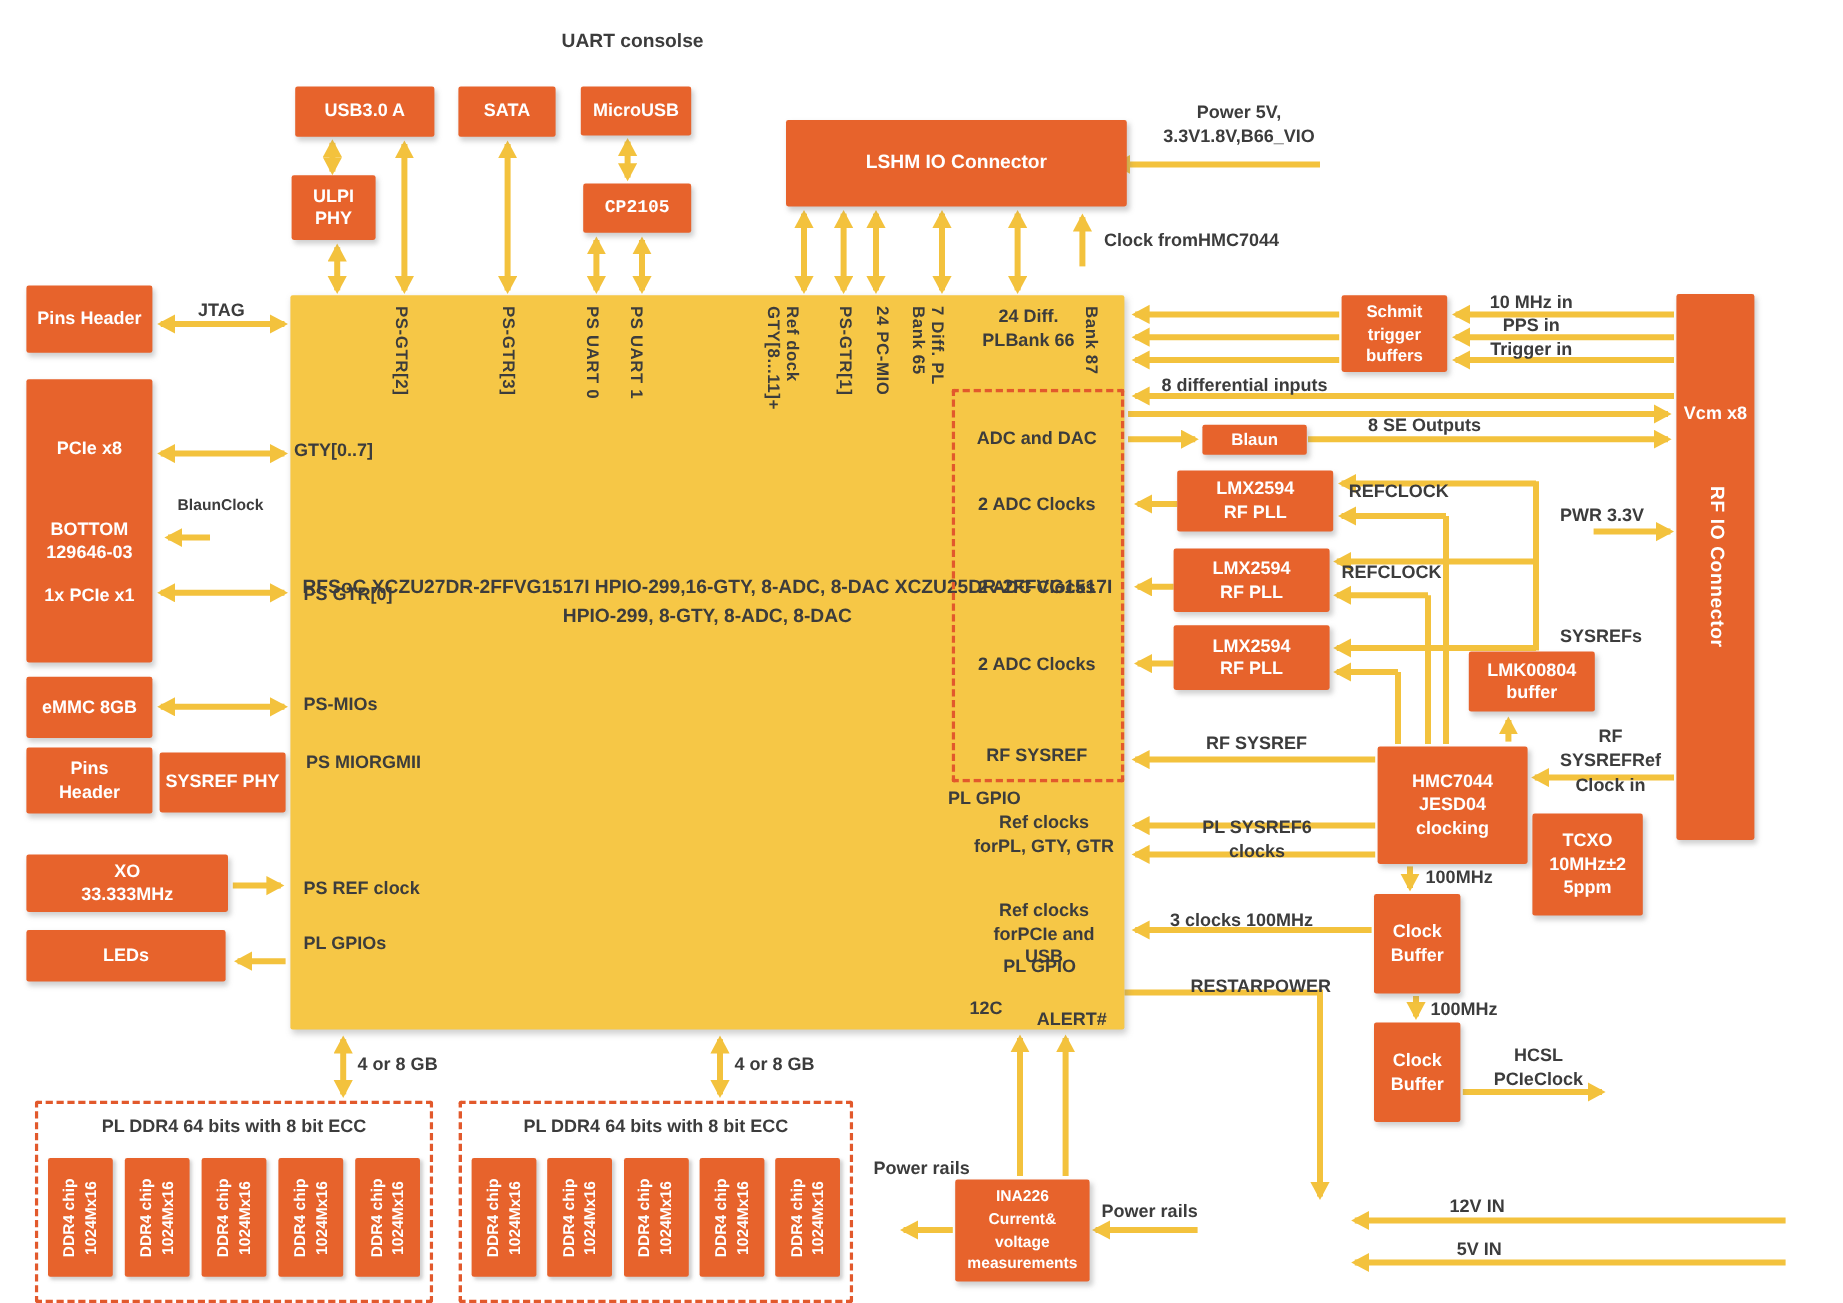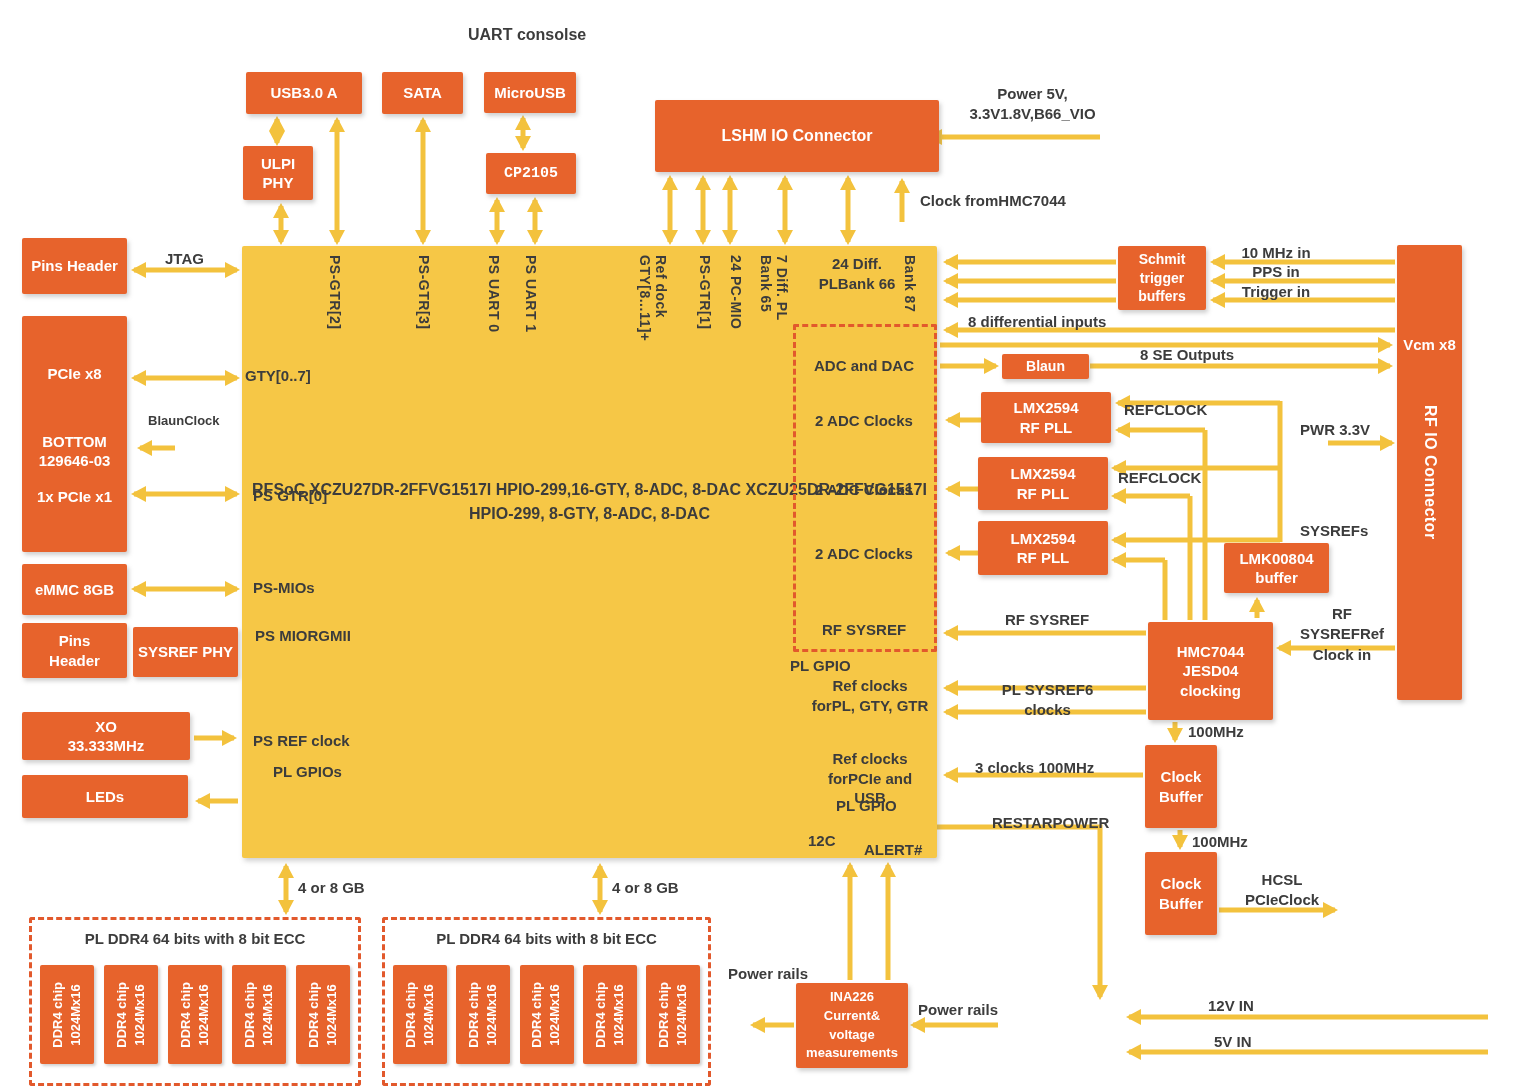--- a/index.html
+++ b/index.html
@@ -196,20 +196,25 @@
     </div>
   <div class="blk" style="left:1224px;top:543px;width:105px;height:50px;">
       <span class="ln">LMK00804</span>
       <span class="ln">buffer</span>
     </div>
   <div class="blk" style="left:1148px;top:622px;width:125px;height:98px;">
       <span class="ln">HMC7044</span>
       <span class="ln">JESD04</span>
       <span class="ln">clocking</span>
     </div>
+  <div class="blk" style="left:1277px;top:678px;width:92px;height:85px;">
+      <span class="ln">TCXO</span>
+      <span class="ln">10MHz±2</span>
+      <span class="ln">5ppm</span>
+    </div>
   <div class="blk" style="left:1145px;top:745px;width:72px;height:83px;">
       <span class="ln">Clock</span>
       <span class="ln">Buffer</span>
     </div>
   <div class="blk" style="left:1145px;top:852px;width:72px;height:83px;">
       <span class="ln">Clock</span>
       <span class="ln">Buffer</span>
     </div>
   <div class="blk" style="left:796px;top:983px;width:112px;height:85px;font-size:13px;line-height:1.45;">
       <span class="ln">INA226</span>
@@ -240,21 +245,21 @@
         <span>Bank 65</span>
       </div>
     <div class="inlbl" style="left:565px;top:8px;width:100px;text-align:center;"><span class="ln">24 Diff. PL</span><span class="ln">Bank 66</span></div>
     <div class="topv vtext" style="left:660px;">Bank 87</div>
 
     <div class="inlbl" style="left:3px;top:120px;">GTY[0..7]</div>
     <div class="inlbl" style="left:11px;top:240px;">PS GTR[0]</div>
     <div class="inlbl" style="left:11px;top:332px;">PS-MIOs</div>
     <div class="inlbl" style="left:13px;top:380px;"><span class="ln">PS MIO</span><span class="ln">RGMII</span></div>
     <div class="inlbl" style="left:11px;top:485px;">PS REF clock</div>
-    <div class="inlbl" style="left:11px;top:516px;margin-left:20px;">PL GPIOs</div>
+    <div class="inlbl" style="left:11px;top:531px;">PL GPIOs</div>
 
     <div class="centerblock" style="top:232px;">
       <span class="ln">RFSoC</span>
       <span class="ln">XCZU27DR-2FFVG1517I</span>
       <span class="ln">HPIO-299,16-GTY, 8-ADC, 8-DAC</span>
       <span class="ln">XCZU25DR-2FFVG1517I</span>
       <span class="ln">HPIO-299, 8-GTY, 8-ADC, 8-DAC</span>
     </div>
 
     <div class="dashedbox" style="left:551px;top:78px;width:138px;height:322px;"></div>

